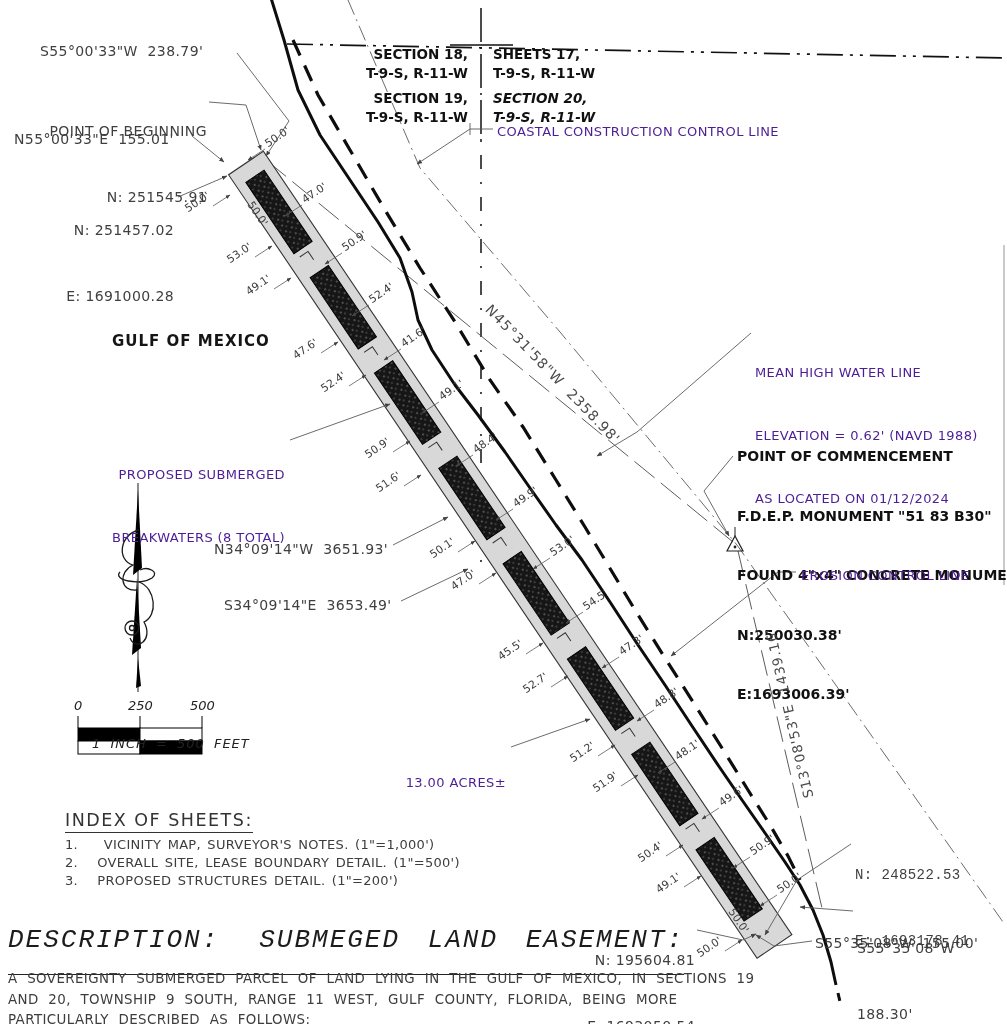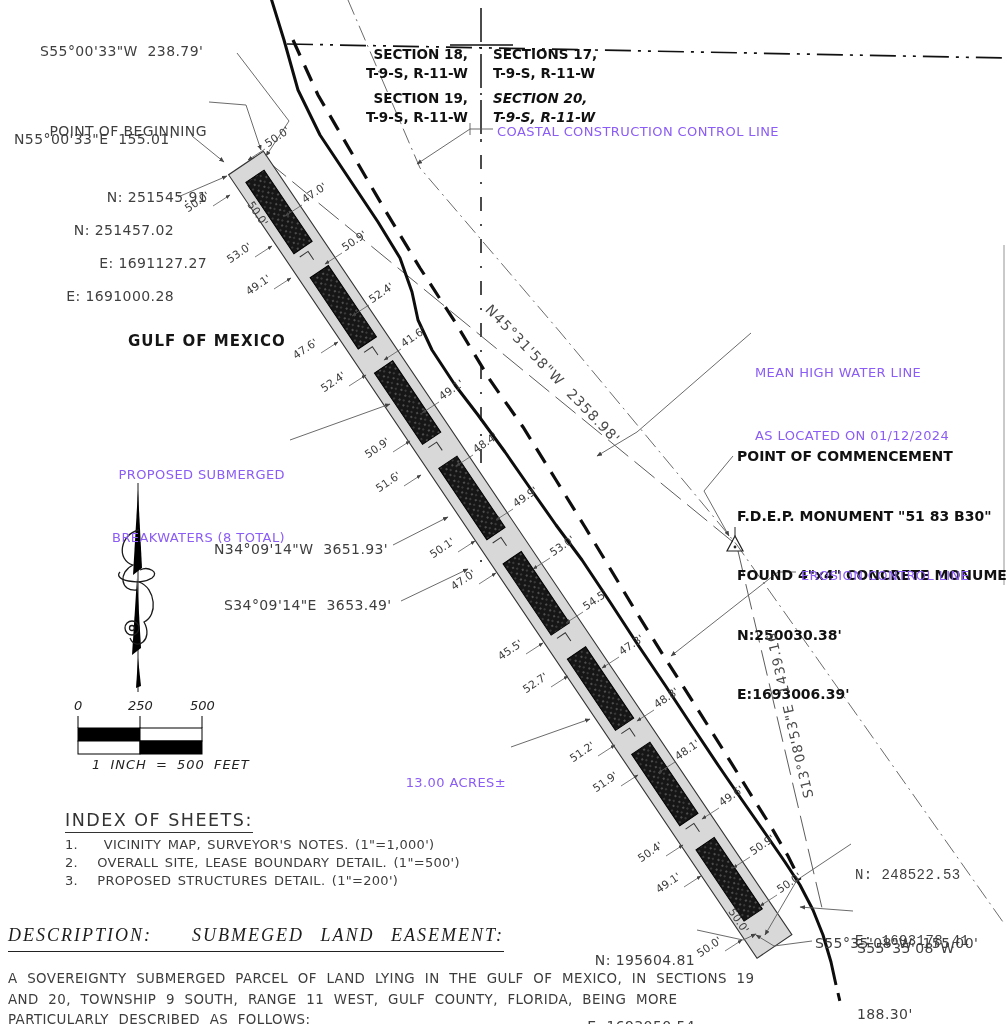--- a/index.html
+++ b/index.html
@@ -1,39 +1,39 @@
 <!DOCTYPE html>
 <html><head>
 <meta charset="utf-8">
 <style>
   html,body{margin:0;padding:0;background:#fff;}
   #sheet{position:relative;width:1007px;height:1024px;background:#ffffff;overflow:hidden;
          font-family:"DejaVu Sans", sans-serif;}
   svg{position:absolute;left:0;top:0;}
-  .t{position:absolute;font-size:13px;color:#8b5cf6;letter-spacing:.4px;white-space:pre;line-height:21px;}
+  .t{position:absolute;font-size:13px;color:#4c1d95;letter-spacing:.4px;white-space:pre;line-height:21px;}
   .tc{position:absolute;font-size:14px;color:#3f3f3f;letter-spacing:.4px;white-space:pre;line-height:22px;}
   .b{position:absolute;font-size:13.5px;font-weight:bold;color:#111;white-space:pre;line-height:19px;}
   .ra{text-align:right;}
   .dim{position:absolute;font-size:10.8px;color:#3d3d3d;white-space:pre;
        transform:rotate(-34deg);transform-origin:left center;}
   .dimv{position:absolute;font-size:10.8px;color:#3d3d3d;white-space:pre;
        transform:rotate(56deg);transform-origin:left center;}
   .rot{position:absolute;font-size:14px;color:#4a4a4a;letter-spacing:1px;white-space:pre;}
-  #gulf{position:absolute;left:112px;top:332px;font-size:15px;font-weight:bold;color:#151515;letter-spacing:1px;white-space:pre;margin-left:16px;}
+  #gulf{position:absolute;left:112px;top:332px;font-size:15px;font-weight:bold;color:#151515;letter-spacing:1px;white-space:pre;}
   #poc-block div{line-height:21.5px;font-size:14px;}
   #scale-ticks span{position:absolute;font-size:13px;font-style:italic;color:#222;}
-  #scale-caption{position:absolute;left:92px;top:757px;font-size:13px;font-style:italic;color:#222;
+  #scale-caption{position:absolute;left:92px;top:736px;font-size:13px;font-style:italic;color:#222;
                  letter-spacing:1px;word-spacing:4px;white-space:pre;}
   #index-head{position:absolute;left:65px;top:810px;font-size:17.5px;color:#333;letter-spacing:1.5px;
               border-bottom:1.3px solid #333;padding-bottom:2px;white-space:pre;}
   #index-items{position:absolute;left:65px;top:836px;}
   #index-items div{font-size:13px;color:#3d3d3d;line-height:18px;letter-spacing:.3px;word-spacing:2px;white-space:pre;}
-  #desc-head{position:absolute;left:8px;top:925px;font-family:Liberation Serif, serif;font-style:italic;
-             font-size:18px;color:#1c1c1c;letter-spacing:2px;word-spacing:10px;
-             border-bottom:1.6px solid #222;padding-bottom:5px;white-space:pre;}
+  #desc-head{position:absolute;left:8px;top:925px;font-family:Liberation Mono, monospace;font-style:italic;
+             font-size:26px;color:#1c1c1c;letter-spacing:2px;word-spacing:10px;
+             border-bottom:1.6px solid #222;padding-bottom:19px;white-space:pre;}
   #desc-body{position:absolute;left:8px;top:969px;}
   #desc-body div{font-size:13.4px;color:#3d3d3d;line-height:20.5px;letter-spacing:.4px;word-spacing:5px;white-space:pre;}
 </style>
 </head>
 <body>
 
 <div id="sheet">
 
 <svg width="1007" height="1024" viewBox="0 0 1007 1024">
   <defs>
@@ -168,44 +168,44 @@
     <rect x="78" y="728" width="62" height="13" fill="#000"></rect>
     <rect x="140" y="728" width="62" height="13" fill="#fff"></rect>
     <rect x="78" y="741" width="62" height="13" fill="#fff"></rect>
     <rect x="140" y="741" width="62" height="13" fill="#000"></rect>
   </g>
 </svg>
 
   <div class="b ra" style="left:340px;top:7px;width:128px;">
     <div>SECTION 18,</div><div>T-9-S, R-11-W</div></div>
   <div class="b" style="left:493px;top:7px;">
-    <div>SECTIONS 17,</div><div>T-9-S, R-11-W</div></div>
+    <div>SHEETS 17,</div><div>T-9-S, R-11-W</div></div>
   <div class="b ra" style="left:340px;top:51px;width:128px;">
     <div>SECTION 19,</div><div>T-9-S, R-11-W</div></div>
   <div class="b" style="left:493px;top:51px;font-style:italic;">
     <div>SECTION 20,</div><div>T-9-S, R-11-W</div></div>
 
   <div class="t" style="left:497px;top:121px;">COASTAL CONSTRUCTION CONTROL LINE</div>
 
   <div class="tc" style="left:40px;top:40px;">S55°00'33"W  238.79'</div>
   <div class="tc ra" style="left:0px;top:76px;width:207px;">
     <div>POINT OF BEGINNING</div>
     <div>N: 251545.91</div>
-    <div>E: 1691127.27</div>
   </div>
   <div class="tc" style="left:14px;top:128px;">N55°00'33"E  155.01'</div>
   <div class="tc ra" style="left:0px;top:175px;width:174px;">
     <div>N: 251457.02</div>
     <div>E: 1691000.28</div>
   </div>
 
   <div id="gulf">GULF OF MEXICO</div>
 
   <div class="t" style="left:755px;top:320px;">
     <div>MEAN HIGH WATER LINE</div>
+    <div>ELEVATION = 0.62' (NAVD 1988)</div>
     <div>AS LOCATED ON 01/12/2024</div>
   </div>
 
   <div class="b" id="poc-block" style="left:737px;top:408px;">
     <div>POINT OF COMMENCEMENT</div>
     <div>F.D.E.P. MONUMENT "51 83 B30"</div>
     <div>FOUND 4"x4" CONCRETE MONUMENT</div>
     <div>N:250030.38'</div>
     <div>E:1693006.39'</div>
   </div>

